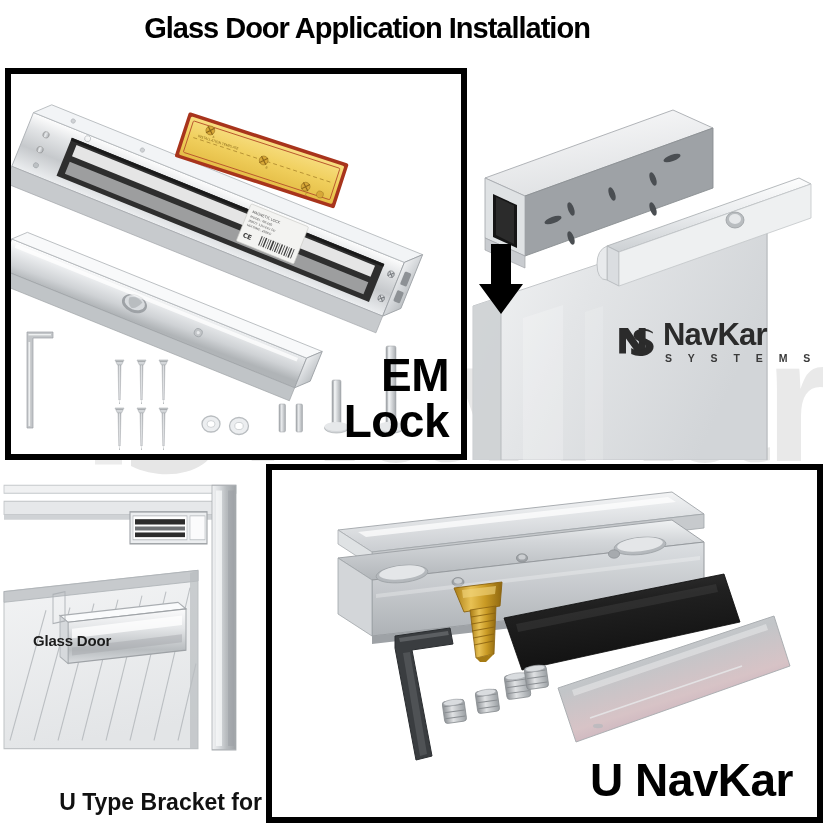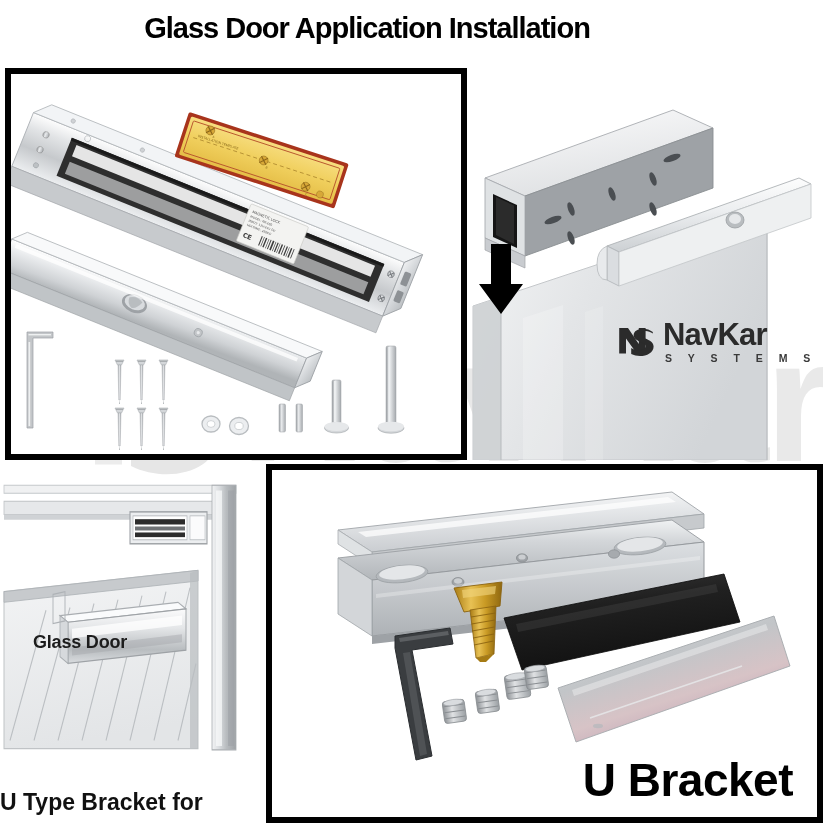--- a/index.html
+++ b/index.html
@@ -100,26 +100,27 @@
     letter-spacing: -0.5px;
   }
   #label-ubracket {
     right: 24px; bottom: 14px;
     font-size: 46px;
     letter-spacing: -0.5px;
   }
   #caption-utype {
     left: 0; bottom: 6px;
     width: 262px;
-    text-align: left;
+    text-align: right;
     font-size: 23px;
     line-height: 1.32;
     font-weight: 700;
     z-index: 30;
     color: #111;
+    padding-left: 45px;
   }
 
   
   .art { position: absolute; left: 0; top: 0; width: 100%; height: 100%; }
 
   
   .navkar-logo {
     position: absolute;
     left: 148px; top: 252px;
     display: flex;
@@ -136,21 +137,21 @@
   .nk-sub {
     font-size: 10.5px; font-weight: 700; color: #3a3a3a;
     letter-spacing: 6.5px; margin-top: 3px; padding-left: 2px;
     font-family: "Liberation Sans", sans-serif;
   }
 
   
   .glassdoor-text {
     position: absolute;
     left: 33px; top: 638px;
-    font-size: 18px;
+    font-size: 15px;
     font-weight: 700;
     color: #1c1c1c;
     z-index: 30;
     letter-spacing: -0.2px;
     font-family: "Liberation Sans", sans-serif;
   }
 </style>
 </head>
 <body>
 
@@ -372,20 +373,24 @@
       </g>
 
       <g transform="translate(372,272)">
         <rect x="3" y="0" width="10" height="78" rx="1.8" fill="url(#screwg)" stroke="#9ea2a6" stroke-width="0.5"></rect>
         <path d="M5.2 1 L7 1 L7 76 L5.2 76 Z" fill="#f0f2f3" opacity="0.9"></path>
         <ellipse cx="8" cy="82" rx="13" ry="5.2" fill="#d4d7da" stroke="#9ea2a6" stroke-width="0.6"></ellipse>
         <ellipse cx="8" cy="80.5" rx="13" ry="4.8" fill="#e6e8ea"></ellipse>
       </g>
     </svg>
 
+    <div class="panel-label" id="label-emlock">
+      <div>EM</div>
+      <div>Lock</div>
+    </div>
   </div>
 
   <div class="panel" id="panel-glassdoor">
     <svg class="art" viewBox="0 0 356 392" preserveAspectRatio="none">
       <defs>
         <linearGradient id="glass" x1="0" y1="0" x2="1" y2="0.4">
           <stop offset="0" stop-color="#f4f5f6"></stop>
           <stop offset="0.45" stop-color="#e3e5e7"></stop>
           <stop offset="1" stop-color="#d2d5d8"></stop>
         </linearGradient>
@@ -682,16 +687,16 @@
           <g stroke="#8a8e92" stroke-width="1">
               <line x1="1" y1="5" x2="21" y2="5"></line>
               <line x1="1" y1="11" x2="21" y2="11"></line>
               <line x1="1" y1="17" x2="21" y2="17"></line>
             </g>
           <ellipse cx="11" cy="2" rx="10" ry="3" fill="#d9dcdf" stroke="#9ea2a6" stroke-width="0.6"></ellipse>
         </g>
       </g>
     </svg>
 
-    <div class="panel-label" id="label-ubracket">U Bracket</div>
+    <div class="panel-label" id="label-ubracket">U NavKar</div>
   </div>
 
 </div>
 
 </body></html>

